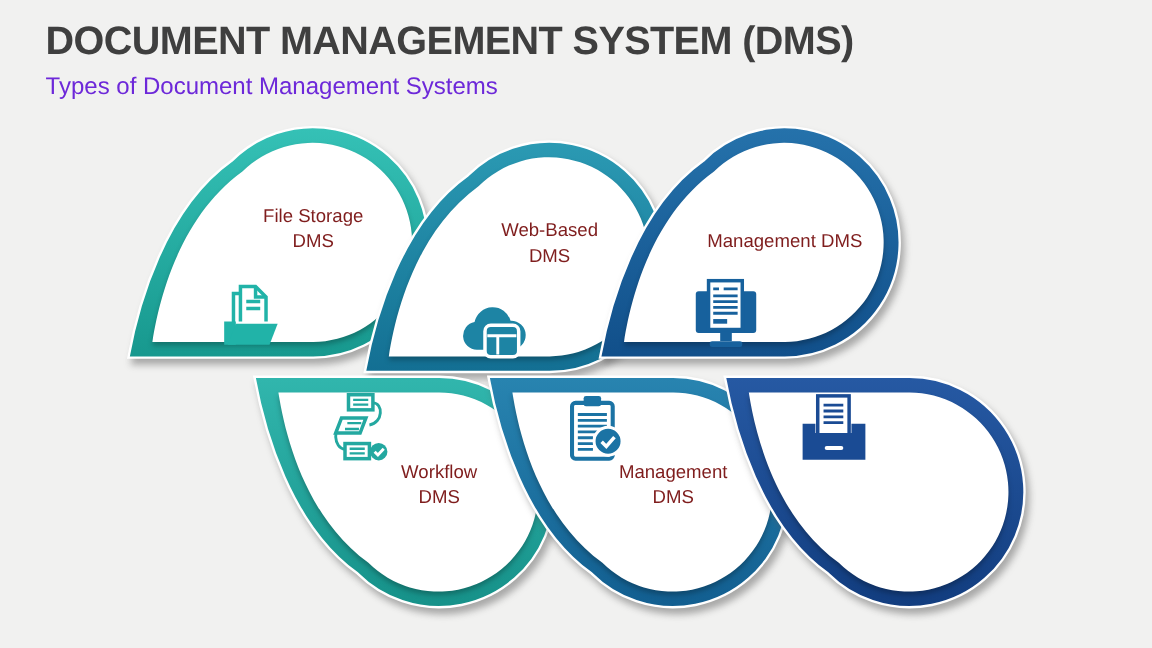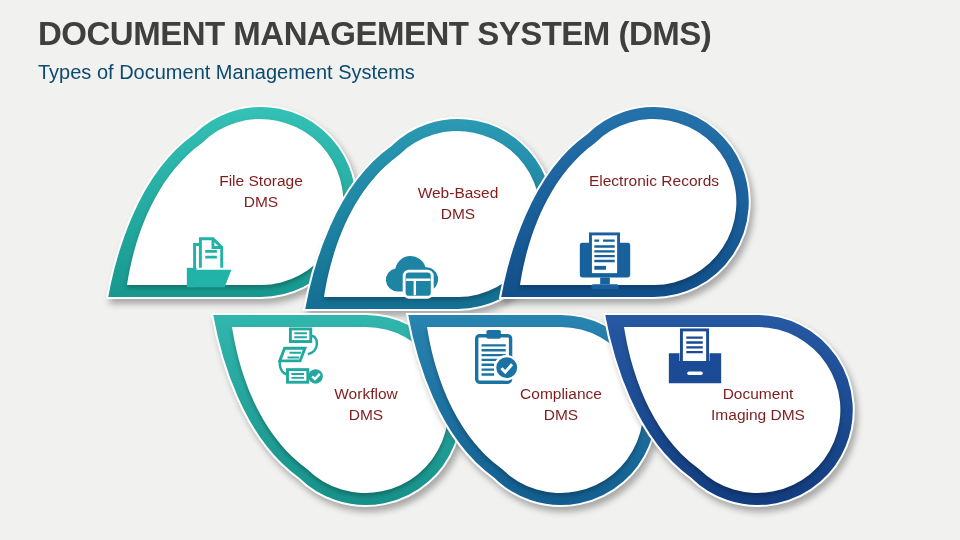--- a/index.html
+++ b/index.html
@@ -10,21 +10,21 @@
     overflow:hidden;
   }
   .slide { position:relative; width:960px; height:484px; }
 
   .hdr { position:absolute; left:38px; top:16px; }
   .hdr h1 {
     font-size:33px; font-weight:700; color:#3f3f3f;
     letter-spacing:-0.5px; line-height:1.1;
   }
   .hdr h2 {
-    font-size:20px; font-weight:400; color:#0c4a6e; margin-top:9px;
+    font-size:20px; font-weight:400; color:#6d28d9; margin-top:9px;
   }
 
   .drop { position:absolute; width:252px; height:196px; }
   .shape { position:absolute; left:0; top:0; overflow:visible; }
   .ring  { stroke:#ffffff; stroke-width:2; filter:drop-shadow(3px 5px 3px rgba(80,80,80,0.45)); }
   .inner { fill:#ffffff; filter:drop-shadow(0 3px 2px rgba(0,0,0,0.25)); }
 
   .label {
     position:absolute; left:54px; width:200px; text-align:center;
     font-size:15.5px; line-height:21px; color:#7f1d1d;
@@ -100,21 +100,22 @@
       <defs>
           <linearGradient id="g2" x1="0" y1="0" x2="0" y2="1">
         <stop offset="0" stop-color="#2572ab"></stop>
         <stop offset="1" stop-color="#114f8a"></stop>
       </linearGradient>
         </defs>
       <path class="ring" fill="url(#g2)" d="M0 194 C8 150 30 70 86 30 A96 96 0 1 1 154 194 L0 194 Z"></path>
       <path class="inner" d="M20 181 C26 142 44 76 95 39 A83 83 0 1 1 154 181 L20 181 Z"></path>
     </svg>
     <div class="label">
-      <span>Electronic Records</span><br>
+      <br>
+      <span>Management DMS</span>
     </div>
     <svg class="icon" viewBox="0 0 64 64">
       <rect x="6" y="12" width="52" height="36" rx="2.5" fill="currentColor"></rect>
       <rect x="27" y="48" width="10" height="7" fill="currentColor"></rect>
       <rect x="18" y="55" width="28" height="5" rx="2" fill="currentColor"></rect>
       <rect x="17" y="3" width="29" height="42" fill="#fff" stroke="currentColor" stroke-width="3"></rect>
       <g stroke="currentColor" stroke-width="2.4" fill="none">
         <path d="M21 10 h5 M30 10 h12 M21 16 h21 M21 21 h21 M21 26 h21 M21 31 h21"></path>
       </g>
       <rect x="21" y="36" width="12" height="4" fill="currentColor"></rect>
@@ -160,21 +161,21 @@
       <defs>
           <linearGradient id="g4" x1="0" y1="0" x2="0" y2="1">
         <stop offset="0" stop-color="#2884b0"></stop>
         <stop offset="1" stop-color="#125e90"></stop>
       </linearGradient>
         </defs>
       <path class="ring" fill="url(#g4)" d="M0 2 C8 46 30 126 86 166 A96 96 0 1 0 154 2 L0 2 Z"></path>
       <path class="inner" d="M20 15 C26 54 44 120 95 157 A83 83 0 1 0 154 15 L20 15 Z"></path>
     </svg>
     <div class="label">
-      <span>Compliance</span><br>
+      <span>Management</span><br>
       <span>DMS</span>
     </div>
     <svg class="icon" viewBox="0 0 64 64">
       <rect x="10" y="9" width="35" height="48" rx="3" fill="#fff" stroke="currentColor" stroke-width="3.5"></rect>
       <rect x="20" y="3" width="15" height="9" rx="2" fill="currentColor"></rect>
       <g fill="none" stroke="currentColor" stroke-width="2.4">
         <path d="M15 19 h25 M15 24 h25 M15 29 h25 M15 34 h17 M15 39 h13 M15 44 h13 M15 49 h13"></path>
       </g>
       <circle cx="41" cy="42" r="12" fill="currentColor" stroke="#fff" stroke-width="2.5"></circle>
       <path d="M35.5 42.5 l4 4 l7 -8" stroke="#fff" stroke-width="3" fill="none"></path>
@@ -185,24 +186,20 @@
     <svg class="shape" width="252" height="196" viewBox="0 0 252 196">
       <defs>
           <linearGradient id="g5" x1="0" y1="0" x2="0" y2="1">
         <stop offset="0" stop-color="#2659a3"></stop>
         <stop offset="1" stop-color="#123d7f"></stop>
       </linearGradient>
         </defs>
       <path class="ring" fill="url(#g5)" d="M0 2 C8 46 30 126 86 166 A96 96 0 1 0 154 2 L0 2 Z"></path>
       <path class="inner" d="M20 15 C26 54 44 120 95 157 A83 83 0 1 0 154 15 L20 15 Z"></path>
     </svg>
-    <div class="label">
-      <span>Document</span><br>
-      <span>Imaging DMS</span>
-    </div>
     <svg class="icon" viewBox="0 0 64 64">
       <rect x="18" y="3" width="27" height="34" fill="#fff" stroke="currentColor" stroke-width="3"></rect>
       <g fill="none" stroke="currentColor" stroke-width="2.4">
         <path d="M23 11 h17 M23 16 h17 M23 21 h17 M23 26 h17"></path>
       </g>
       <path fill="currentColor" d="M5 27 h11 v8 h31 v-8 h12 v31 h-54 Z"></path>
       <rect x="24" y="46" width="16" height="3.5" rx="1.75" fill="#fff"></rect>
     </svg>
   </div>
 

